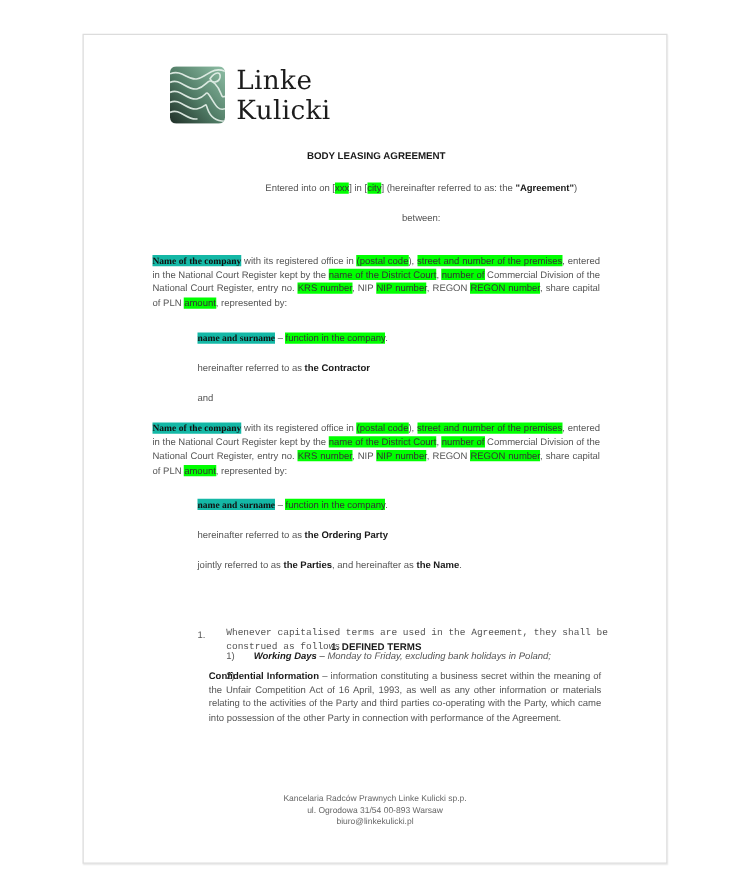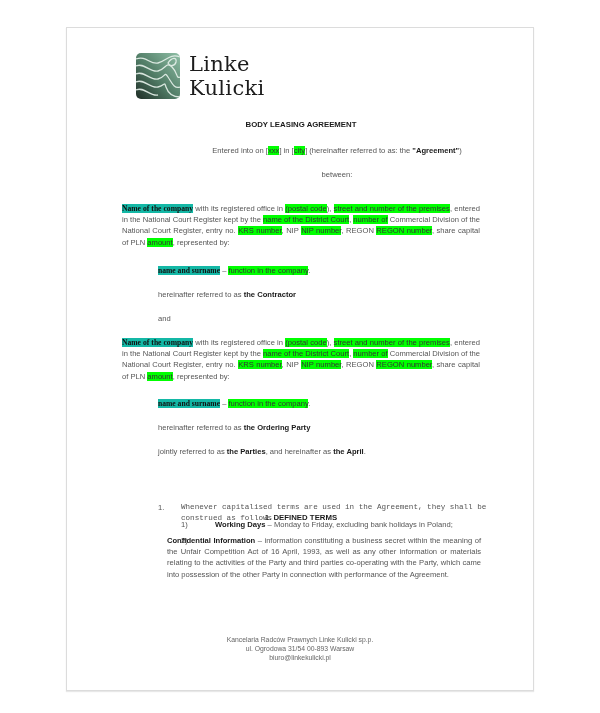--- a/index.html
+++ b/index.html
@@ -82,30 +82,30 @@
 
 <div class="doc line" style="top:398px;">
   <span class="hlb">name and surname</span><span> – </span><span class="hl">function in the company</span><span>.</span>
 </div>
 
 <div class="doc line" style="top:422px;">
   <span>hereinafter referred to as </span><span class="b">the Ordering Party</span>
 </div>
 
 <div class="doc line" style="top:446px;">
-  <span>jointly referred to as </span><span class="b">the Parties</span><span>, and hereinafter as </span><span class="b">the April</span><span>.</span>
+  <span>jointly referred to as </span><span class="b">the Parties</span><span>, and hereinafter as </span><span class="b">the Name</span><span>.</span>
 </div>
 
 <div class="doc center title" style="top:468px;margin-top:45px;">1. DEFINED TERMS</div>
 
 <div class="num-row doc line" style="top:502px; left:122px; width:20px;">1.</div>
 <div class="doc line" style="top:502px; left:145px; width:340px;font-family:Liberation Mono, monospace;">Whenever capitalised terms are used in the Agreement, they shall be construed as follows:</div>
 
 <div class="num-row doc line" style="top:519px; left:145px; width:20px;">1)</div>
-<div class="doc line" style="top:519px; left:179px; width:315px;">
+<div class="doc line" style="top:519px; left:167px; width:315px;font-style:italic;">
   <span class="b">Working Days</span><span> – Monday to Friday, excluding bank holidays in Poland;</span>
 </div>
 
 <div class="num-row doc line" style="top:535px; left:145px; width:20px;">2)</div>
 <div class="doc just" style="top:535px; left:167px; width:314px;">
   <span class="b">Confidential Information</span><span> – information constituting a business secret within the meaning of the Unfair Competition Act of 16 April, 1993, as well as any other information or materials relating to the activities of the Party and third parties co-operating with the Party, which came into possession of the other Party in connection with performance of the Agreement.</span>
 </div>
 
 <div class="footer" style="top:635px;">
   <div>Kancelaria Radców Prawnych Linke Kulicki sp.p.</div>

